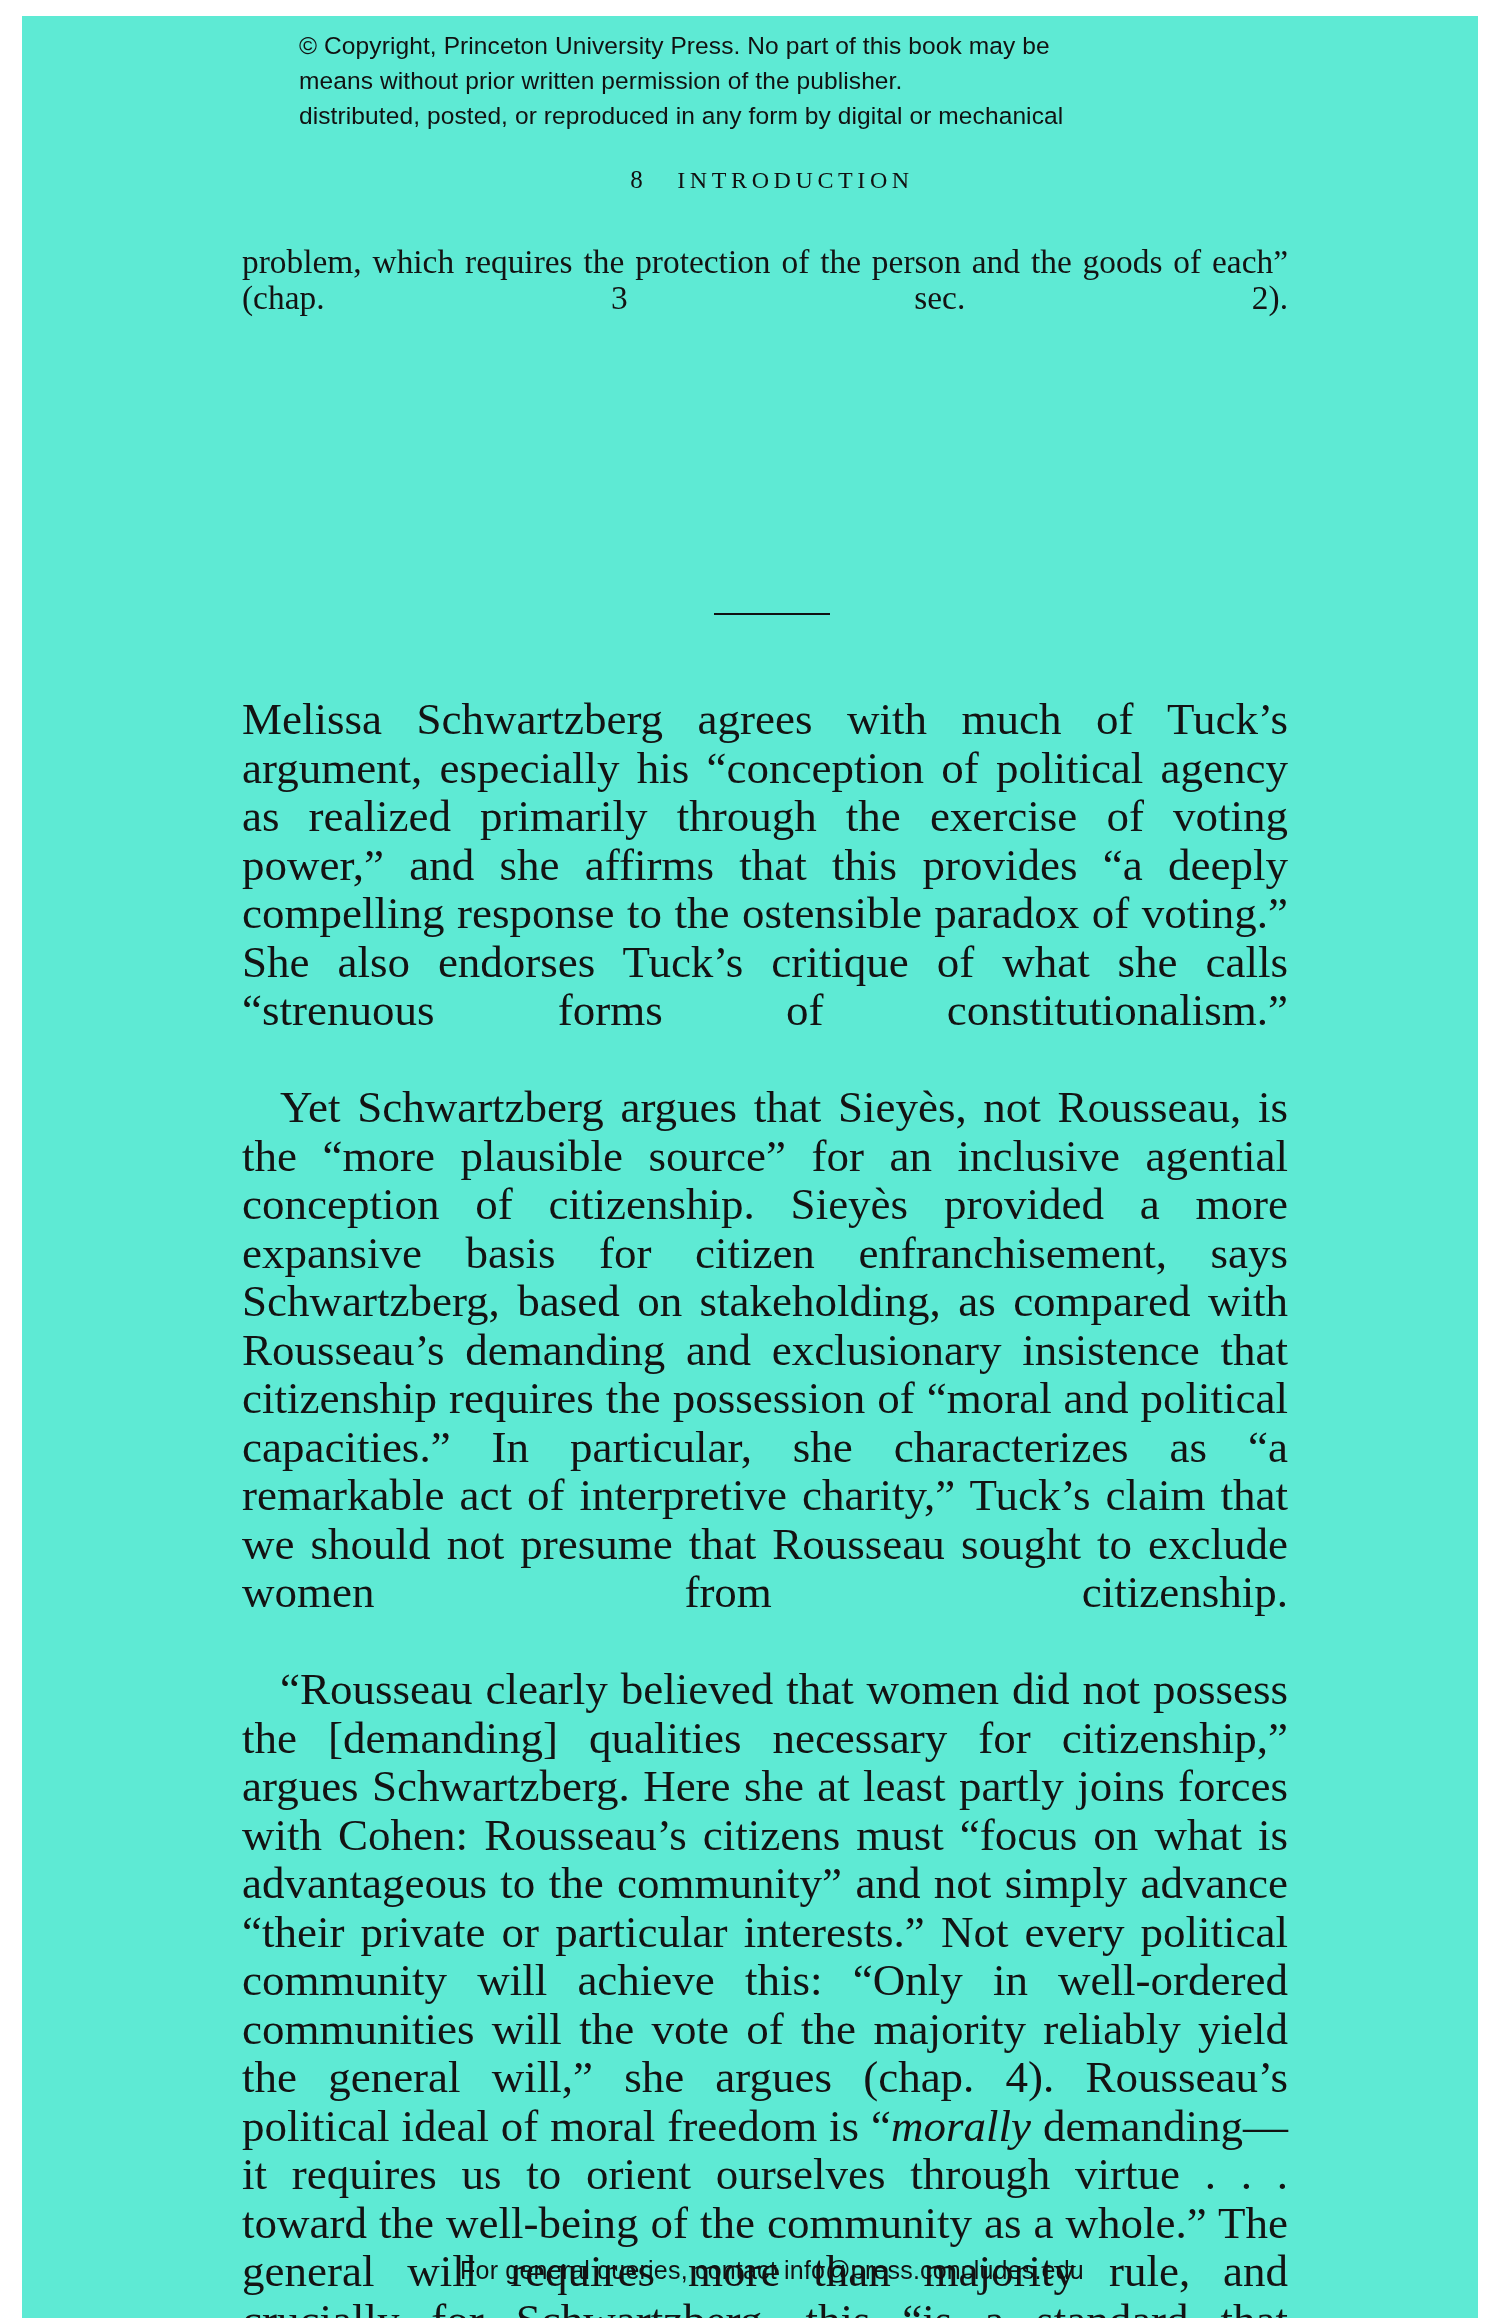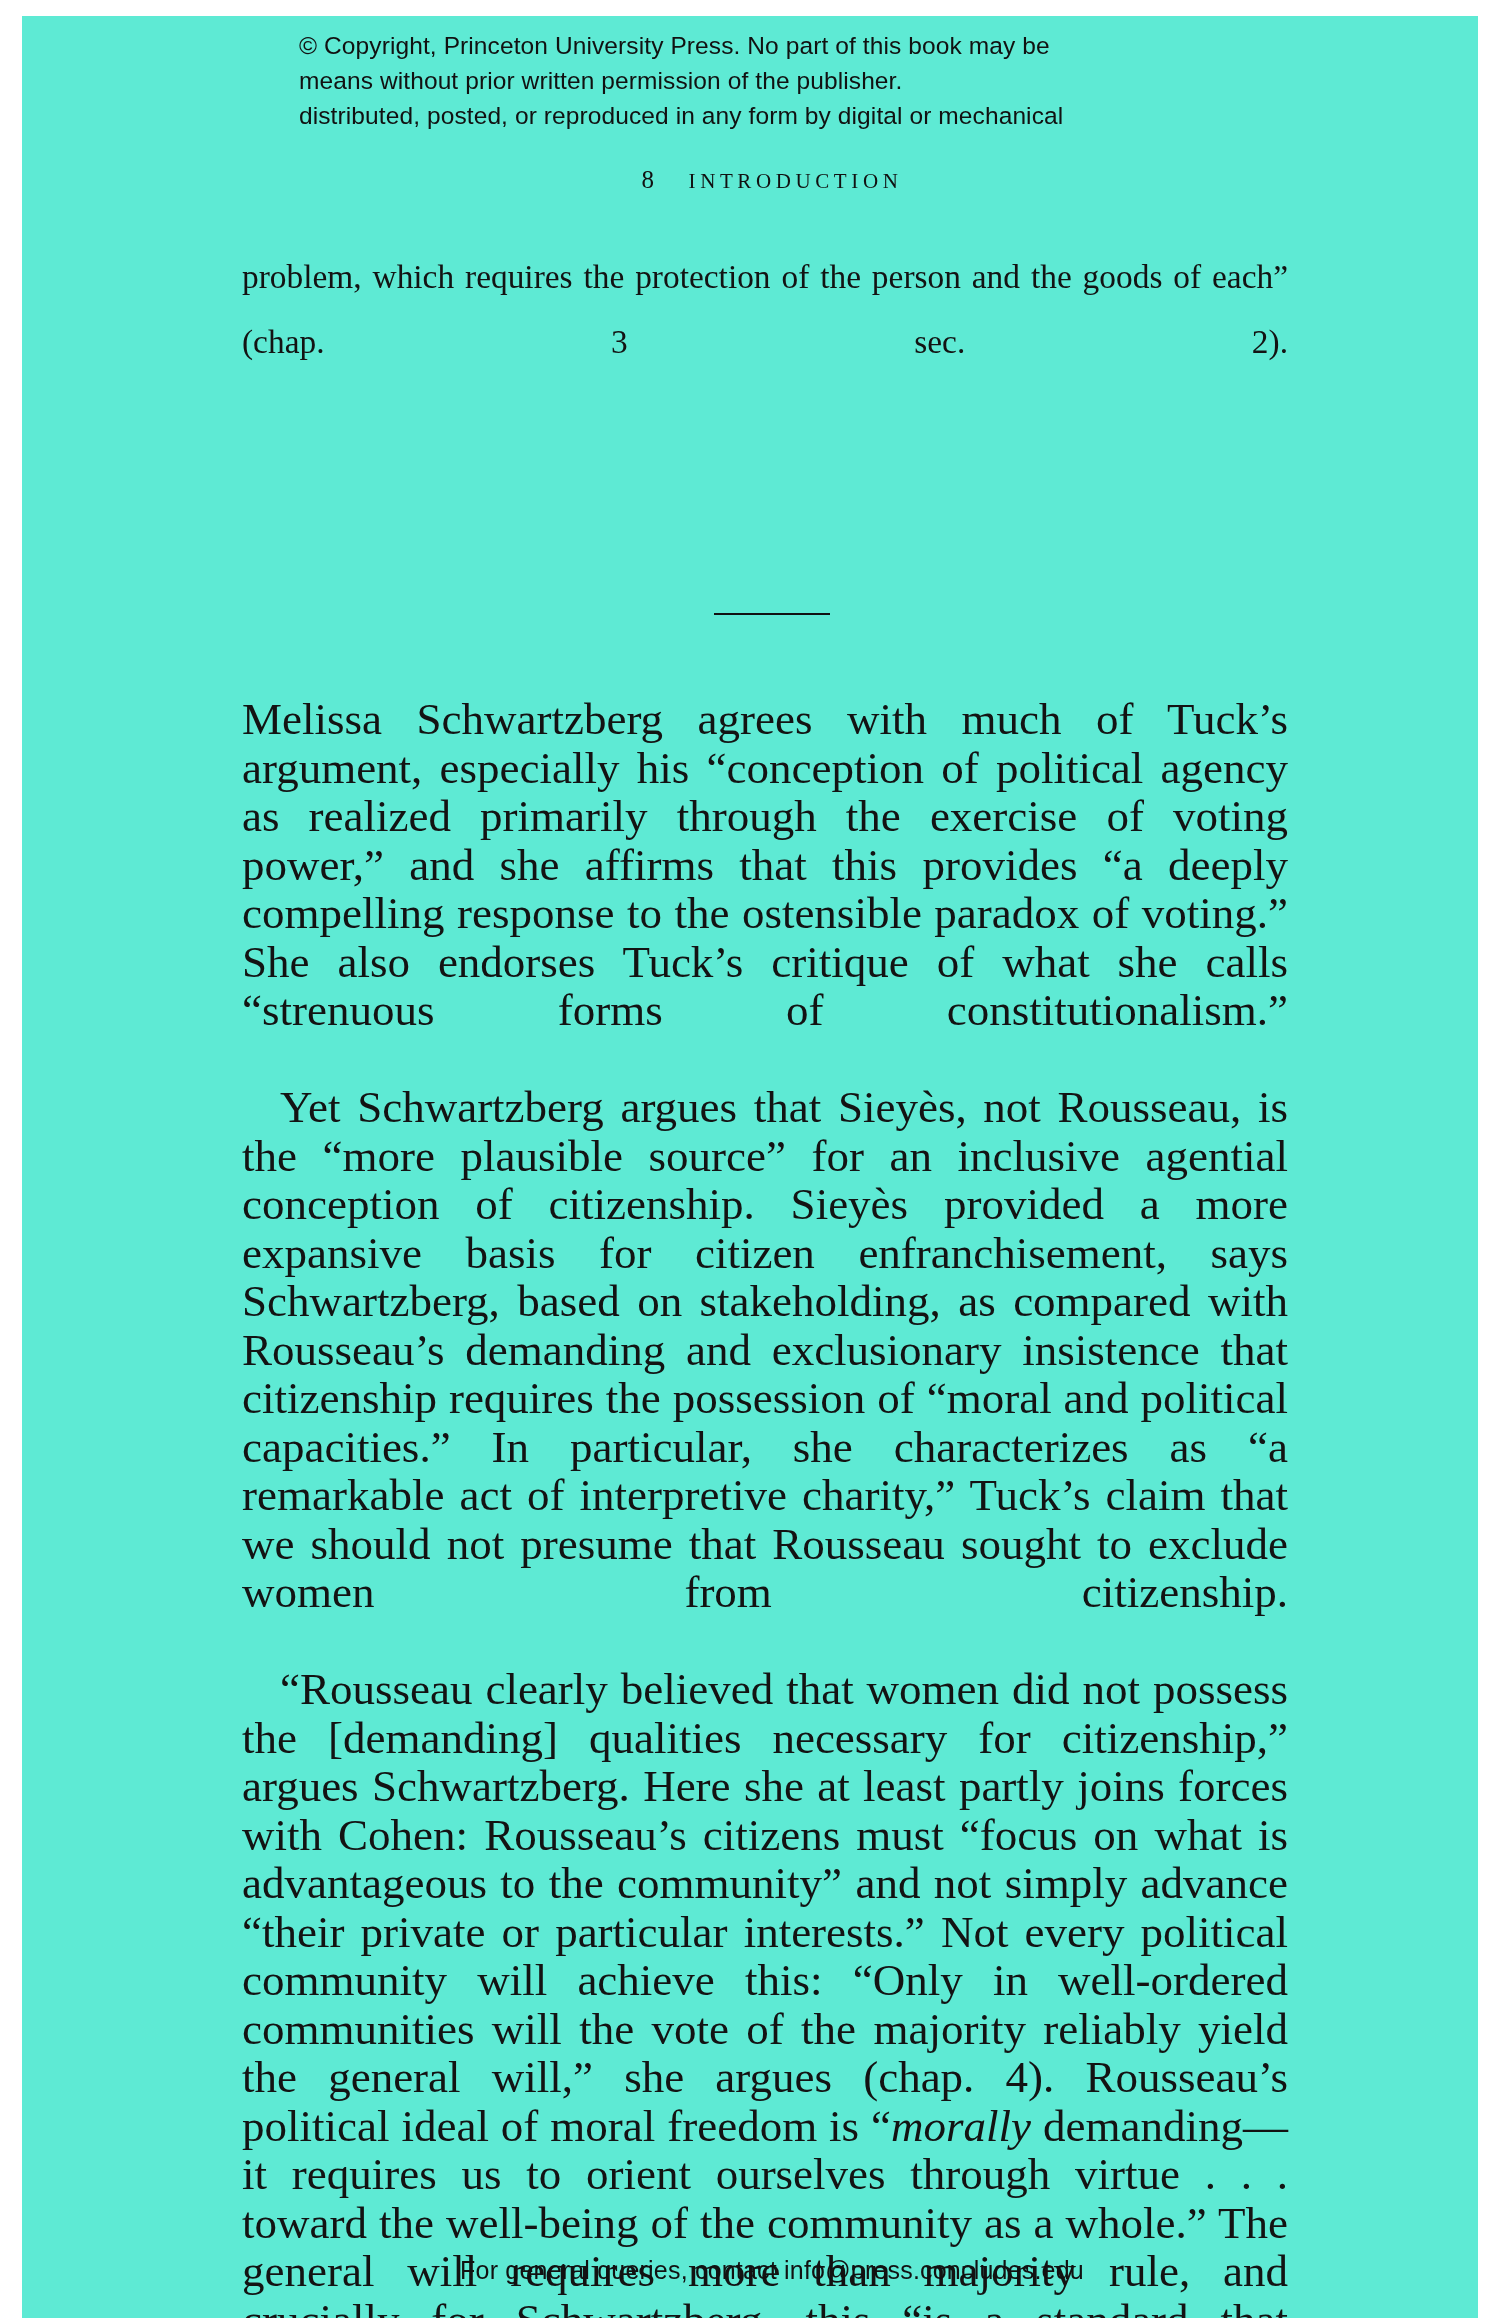--- a/index.html
+++ b/index.html
@@ -44,33 +44,33 @@
   }
   .running-head .folio {
     font-size: 25px;
     letter-spacing: 0.5px;
   }
   .running-head .rh-gap {
     display: inline-block;
     width: 26px;
   }
   .running-head .rh-title {
-    font-size: 21px;
+    font-size: 24px;
     letter-spacing: 4.6px;
   }
 
   
   .body-col {
     position: absolute;
     left: 220px;
     top: 228px;
     width: 1046px;
     font-family: "Liberation Serif", "DejaVu Serif", serif;
     font-size: 33.4px;
-    line-height: 65px;
+    line-height: 36px;
     color: #131313;
     text-align: justify;
     text-justify: inter-word;
     -webkit-hyphens: none;
     hyphens: none;
   }
 
   .para {
     margin: 0;
     text-indent: 0;

